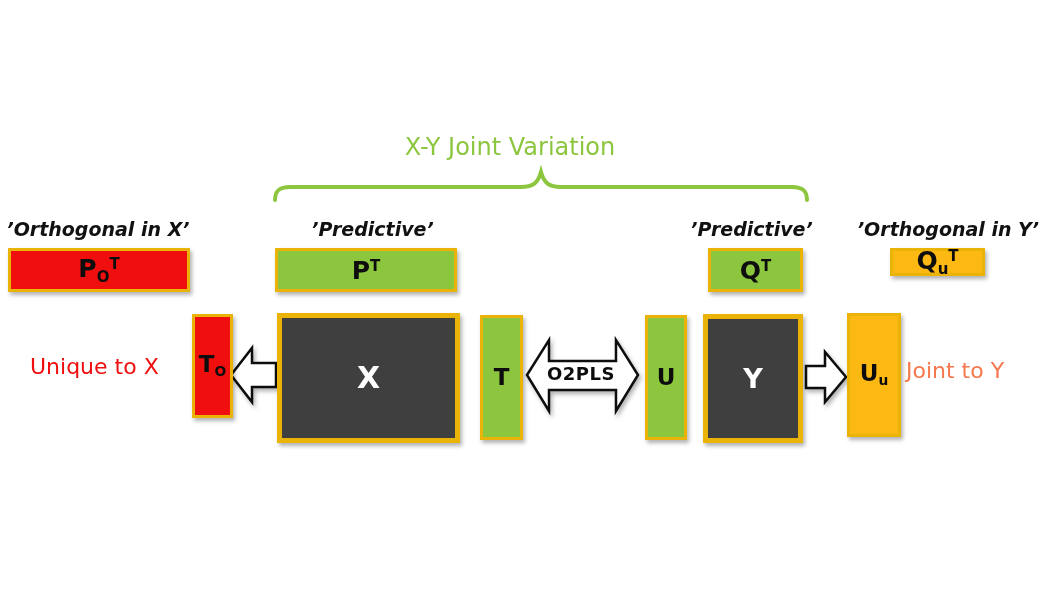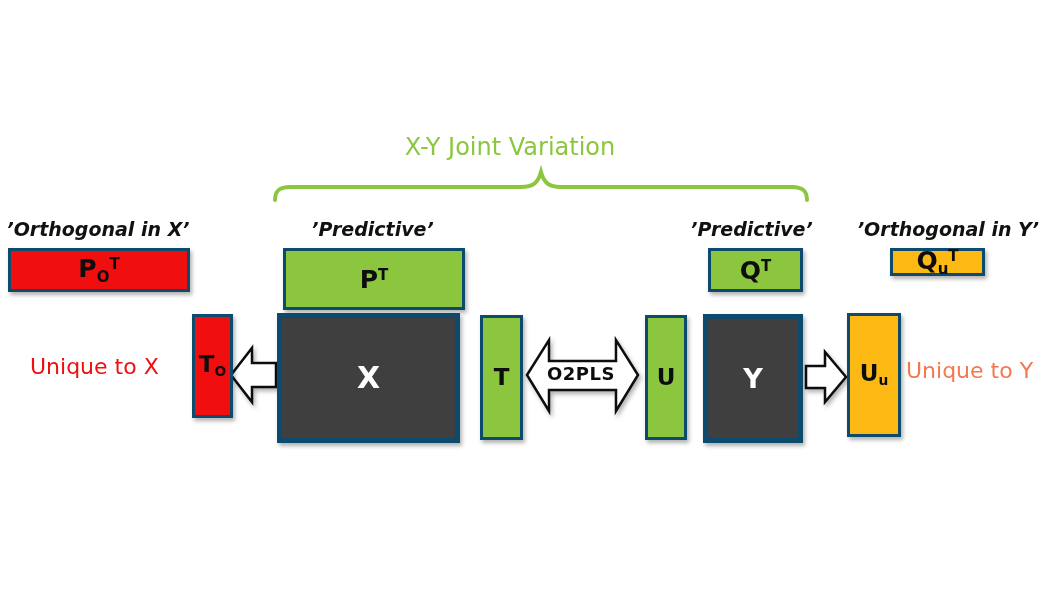--- a/index.html
+++ b/index.html
@@ -36,21 +36,21 @@
   }
   .side-label {
     font-size: 22px;
     white-space: nowrap;
   }
 
   
   .box {
     position: absolute;
     box-sizing: border-box;
-    border: 3px solid #0c4a6e;
+    border: 3px solid #eab308;
     display: flex;
     align-items: center;
     justify-content: center;
     box-shadow: 2px 3px 4px rgba(0,0,0,0.30);
   }
   .red    { background: #F00E0E; }
   .green  { background: #8CC63F; }
   .amber  { background: #FCB813; }
   .dark   { background: #3F3F3F; border-width: 5px; }
 
@@ -114,21 +114,21 @@
   </svg>
 
   <div class="abs quote-label" style="left:0px; width:196px;">’Orthogonal in X’</div>
   <div class="abs quote-label" style="left:285px; width:175px;">’Predictive’</div>
   <div class="abs quote-label" style="left:664px; width:175px;">’Predictive’</div>
   <div class="abs quote-label" style="left:848px; width:200px;">’Orthogonal in Y’</div>
 
   <div class="box red" style="left:8px; top:248px; width:182px; height:44px;">
     <span class="mtx"><span>P</span><sub>O</sub><sup>T</sup></span>
   </div>
-  <div class="box green" style="left:283px; top:248px; width:182px; height:62px;">
+  <div class="box green" style="left:275px; top:248px; width:182px; height:44px;">
     <span class="mtx"><span>P</span><sup>T</sup></span>
   </div>
   <div class="box green" style="left:708px; top:248px; width:95px; height:44px;">
     <span class="mtx"><span>Q</span><sup>T</sup></span>
   </div>
   <div class="box amber" style="left:890px; top:248px; width:95px; height:28px;">
     <span class="mtx"><span>Q</span><sub>u</sub><sup>T</sup></span>
   </div>
 
   <div class="box red" style="left:192px; top:314px; width:41px; height:104px;">
@@ -151,15 +151,15 @@
     <span class="mtx-white" style="font-size:27px;">Y</span>
   </div>
 
   <div class="box amber" style="left:847px; top:313px; width:54px; height:124px;">
     <span class="mtx" style="font-size:23px;"><span>U</span><sub>u</sub></span>
   </div>
 
   <div class="abs o2pls-label">O2PLS</div>
 
   <div class="abs side-label" style="left:30px; top:354px; color:#F00E0E;text-align:right;">Unique to X</div>
-  <div class="abs side-label" style="left:906px; top:358px; color:#F4784E;">Unique to Y</div>
+  <div class="abs side-label" style="left:906px; top:358px; color:#F4784E;">Joint to Y</div>
 
 </div>
 
 </body></html>

